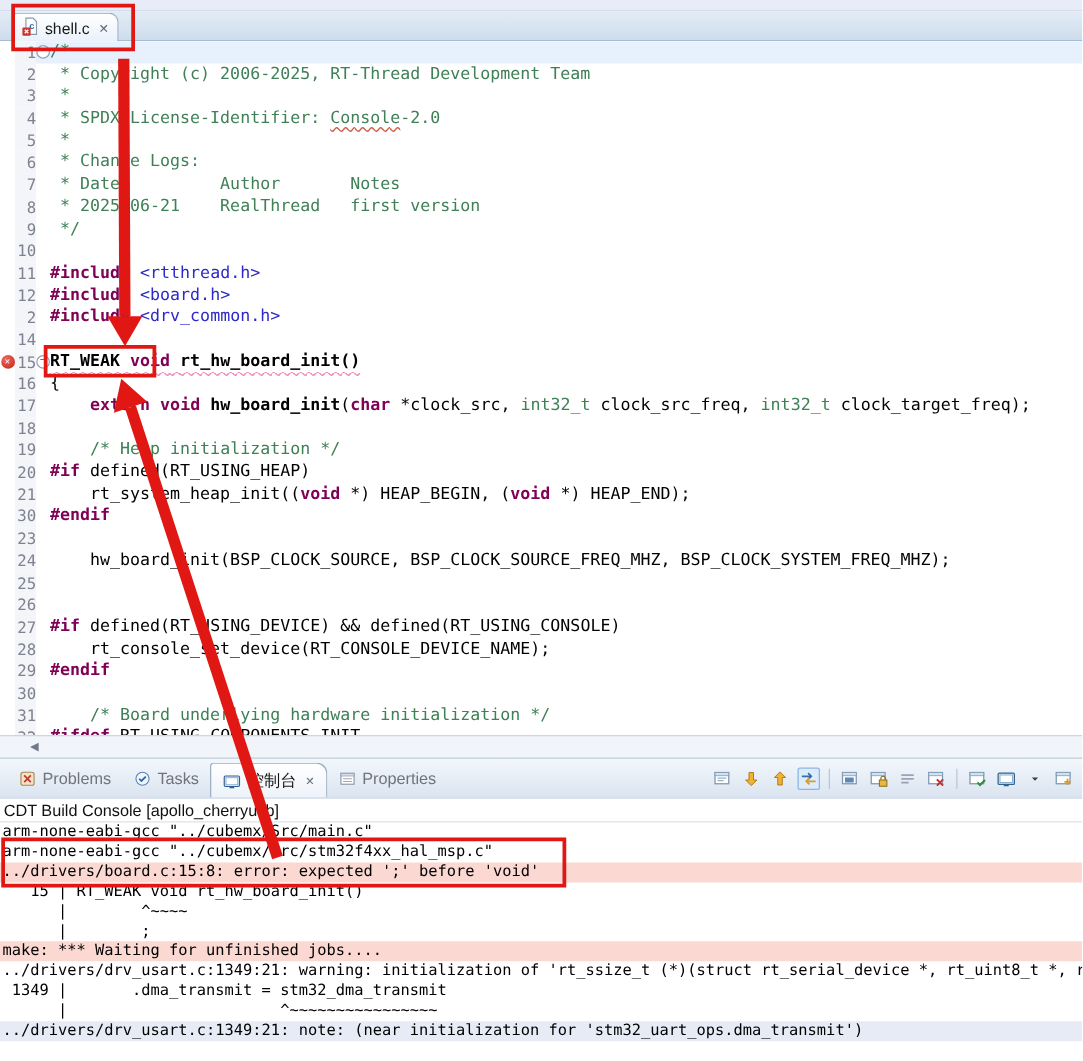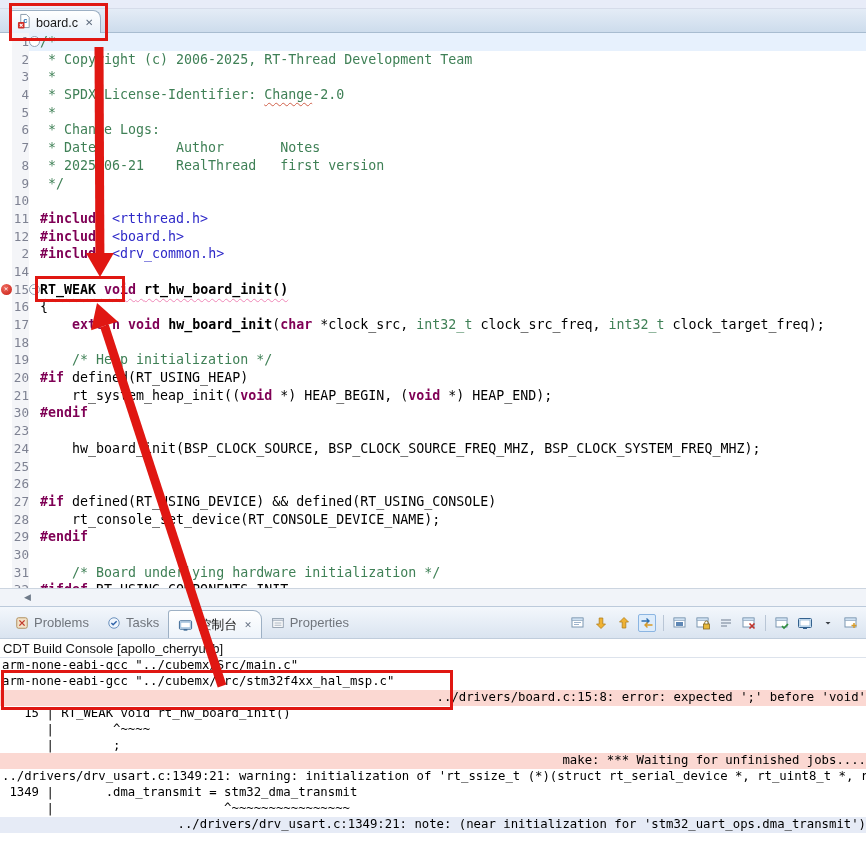--- a/index.html
+++ b/index.html
@@ -56,41 +56,41 @@
   .ptoolbar{margin-left:auto;display:flex;align-items:center;gap:5px;padding-right:6px;}
   .tbtn{width:18px;height:18px;display:flex;align-items:center;justify-content:center;}
   .tbtn.active-tool{background:#ddecfb;border:1px solid #8bb5e2;border-radius:2px;box-sizing:border-box;}
   .tdiv{width:1px;height:16px;background:#b9c6d6;margin:0 2px;}
   
   .console{position:absolute;top:639px;left:0;width:866px;height:210px;background:#fff;overflow:hidden;}
   .console-header{font-size:13px;color:#111;padding:2px 0 2px 3px;height:19px;box-sizing:border-box;
                   border-bottom:1px solid #dde3ec;}
   .cline{font-family:"DejaVu Sans Mono",monospace;font-size:12.3px;line-height:15.92px;height:15.92px;
          white-space:pre;padding-left:2px;color:#000;}
-  .cline.bg-err{background:#fbd8d2;text-align:right;}
-  .cline.bg-note{background:#e6ebf6;text-align:right;}
+  .cline.bg-err{background:#fbd8d2;}
+  .cline.bg-note{background:#e6ebf6;}
   
   .ann-box{position:absolute;border:3px solid #e01712;z-index:40;pointer-events:none;box-sizing:border-box;}
   #overlay{position:absolute;top:0;left:0;z-index:45;pointer-events:none;}
 </style>
 </head>
 <body>
 
 <div class="app">
   <div class="top-strip"></div>
 
   <div class="tabbar">
     <div class="etab">
       <span class="ticon"><svg width="15" height="16" viewBox="0 0 16 16">
             <path d="M4 1h6l3 3v11H4z" fill="#fff" stroke="#8899aa"></path>
             <text x="9" y="10" font-size="8" fill="#2a6fb0" text-anchor="middle" font-weight="bold">c</text>
             <rect x="1" y="9" width="7" height="7" rx="1" fill="#d1302a"></rect>
             <path d="M3 11l3 3M6 11l-3 3" stroke="#fff" stroke-width="1.2"></path>
           </svg></span>
-      <span>board.c</span>
+      <span>shell.c</span>
       <span class="close">✕</span>
     </div>
   </div>
 
   <div class="editor">
     <div id="code-area">
         <div class="code-row cur">
           <span class="ann"></span>
           <span class="num">1</span>
           <span class="fold">
@@ -107,21 +107,21 @@
         <div class="code-row">
           <span class="ann"></span>
           <span class="num">3</span>
           <span class="fold"></span>
           <span class="codetext"><span class="tk-c"> *</span></span>
         </div>
         <div class="code-row">
           <span class="ann"></span>
           <span class="num">4</span>
           <span class="fold"></span>
-          <span class="codetext"><span class="tk-c"> * SPDX-License-Identifier: </span><span class="tk-sp">Change</span><span class="tk-c">-2.0</span></span>
+          <span class="codetext"><span class="tk-c"> * SPDX-License-Identifier: </span><span class="tk-sp">Console</span><span class="tk-c">-2.0</span></span>
         </div>
         <div class="code-row">
           <span class="ann"></span>
           <span class="num">5</span>
           <span class="fold"></span>
           <span class="codetext"><span class="tk-c"> *</span></span>
         </div>
         <div class="code-row">
           <span class="ann"></span>
           <span class="num">6</span>

